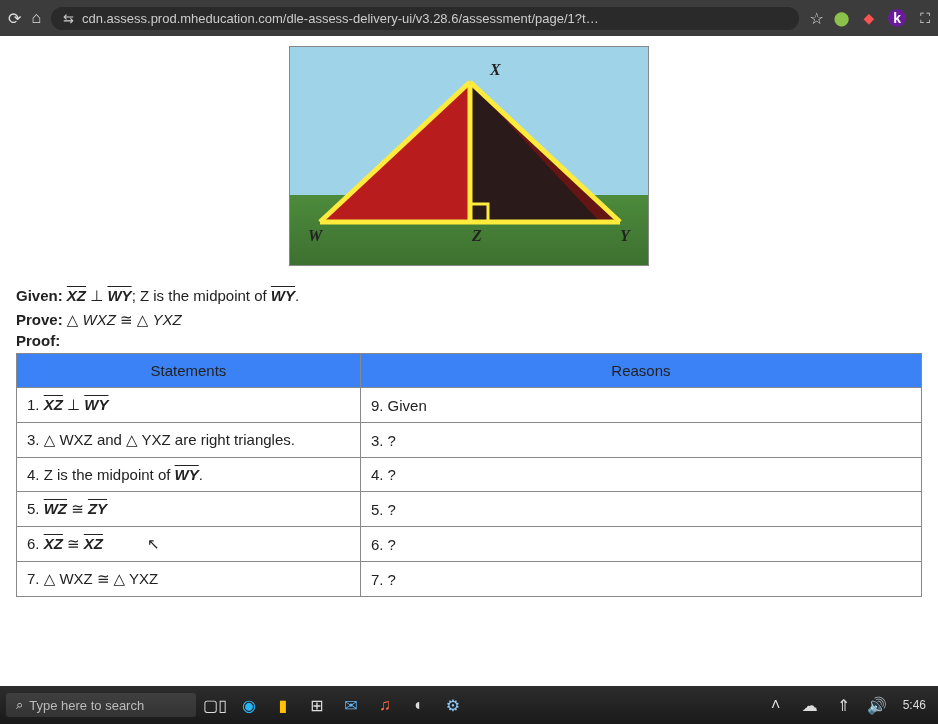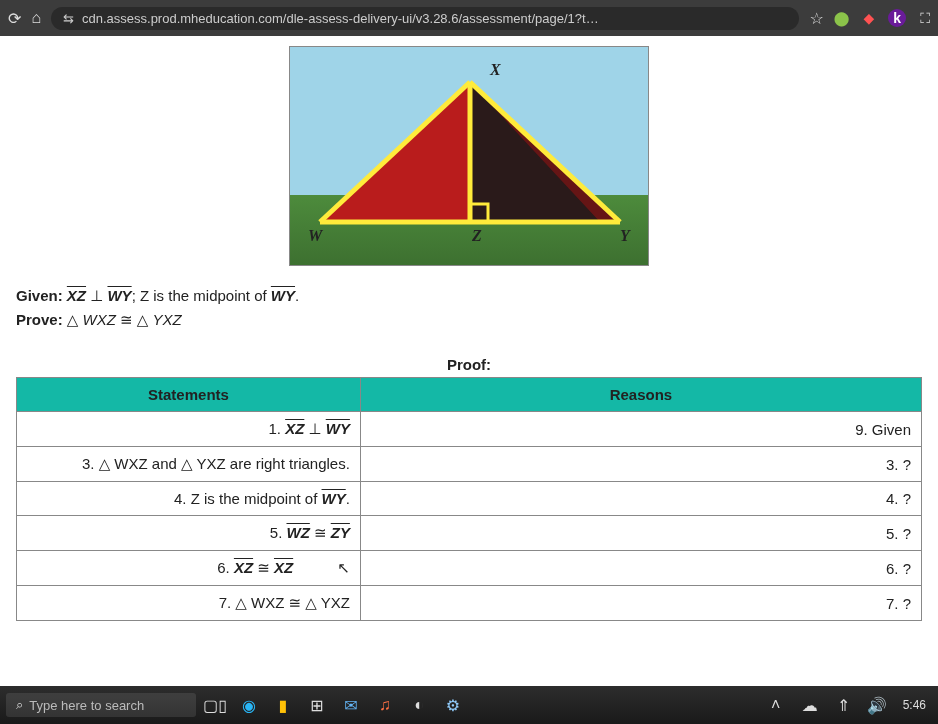--- a/index.html
+++ b/index.html
@@ -53,34 +53,34 @@
     width: 360px;
     height: 220px;
     background: linear-gradient(to bottom, #9fd4e8 0%, #9fd4e8 68%, #4d8b3c 68%, #3d7030 100%);
     border: 1px solid #888;
   }
   .diagram svg { position:absolute; top:0; left:0; }
   .diagram .lbl { position:absolute; font-style: italic; font-family: 'Times New Roman', serif; font-size:16px; font-weight:bold; }
   .problem-text { margin-top: 14px; font-size: 15px; line-height: 1.6; }
   .overline { text-decoration: overline; font-style: italic; font-weight: bold; }
   .sym { font-style: normal; }
-  .proof-label { margin-top: 24px; font-weight: bold; font-size:15px;text-align:center; }
+  .proof-label { margin-top: 0; font-weight: bold; font-size:15px; }
   table.proof {
     border-collapse: collapse;
     width: 100%;
     margin-top: 4px;
     font-size: 15px;
   }
   table.proof th, table.proof td {
     border: 1px solid #888;
     padding: 8px 10px;
-    text-align: right;
+    text-align: left;
     vertical-align: middle;
   }
-  table.proof th { font-weight: bold; text-align: center; background:#14b8a6; }
+  table.proof th { font-weight: normal; text-align: center; background:#3b82f6; }
   table.proof td.stmt { width: 38%; }
   .taskbar {
     height: 38px;
     background: linear-gradient(to top, #1a1a1a, #2d2d2d);
     display: flex;
     align-items: center;
     color: #ddd;
     font-size: 13px;
     padding: 0 6px;
     gap: 4px;

